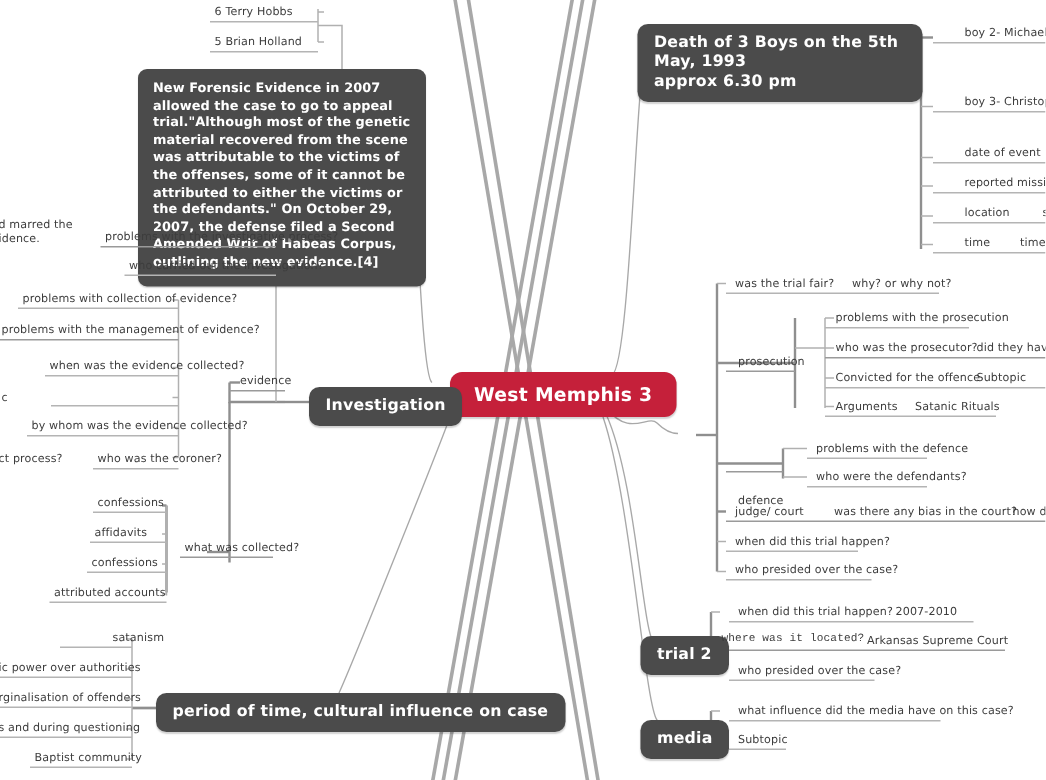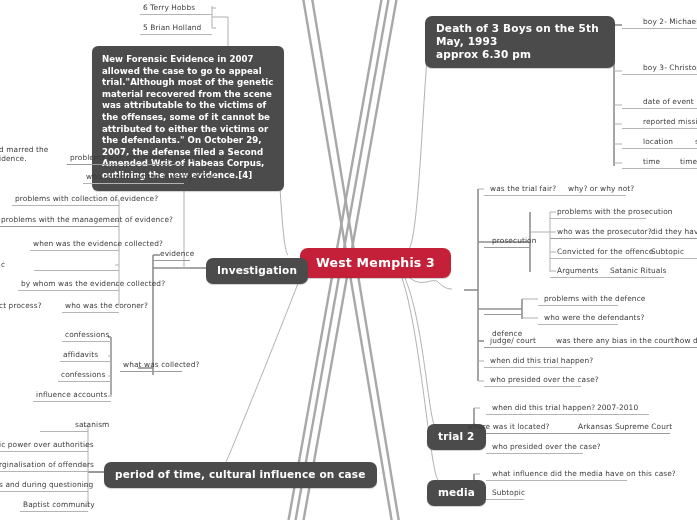--- a/index.html
+++ b/index.html
@@ -305,21 +305,21 @@
     <span class="t">affidavits</span>
   </div>
   <div class="hr" style="left:60px; top:361px; width:51px;"></div>
 
   <div class="leaf" style="left:58px; top:370px;">
     <span class="t">confessions</span>
   </div>
   <div class="hr" style="left:58px; top:381px; width:53px;"></div>
 
   <div class="leaf" style="left:33px; top:390px;">
-    <span class="t">influence accounts</span>
+    <span class="t">attributed accounts</span>
   </div>
   <div class="hr" style="left:33px; top:401px; width:78px;"></div>
 
   <div class="leaf" style="left:40px; top:420px;margin-left:32px;">
     <span class="t">satanism</span>
   </div>
   <div class="hr" style="left:40px; top:431px; width:48px;"></div>
 
   <div class="leaf" style="left:-4px; top:440px;">
     <span class="t">ic power over authorities</span>
@@ -456,21 +456,21 @@
   <div class="hr" style="left:484px; top:386px; width:97px;"></div>
 
   <div class="leaf" style="left:489px; top:403px;">
     <span class="t">when did this trial happen?</span>
   </div>
   <div class="leaf" style="left:594px; top:403px;">
     <span class="t">2007-2010</span>
   </div>
   <div class="hr" style="left:486px; top:414px; width:163px;"></div>
 
-  <div class="leaf" style="left:464px; top:422px;">
+  <div class="leaf" style="left:478px; top:422px;font-family:Liberation Mono, monospace;">
     <span class="t">where was it located?</span>
   </div>
   <div class="leaf" style="left:575px; top:422px;">
     <span class="t">Arkansas Supreme Court</span>
   </div>
   <div class="hr dark" style="left:486px; top:433px; width:184px;"></div>
 
   <div class="leaf" style="left:489px; top:442px;">
     <span class="t">who presided over the case?</span>
   </div>

